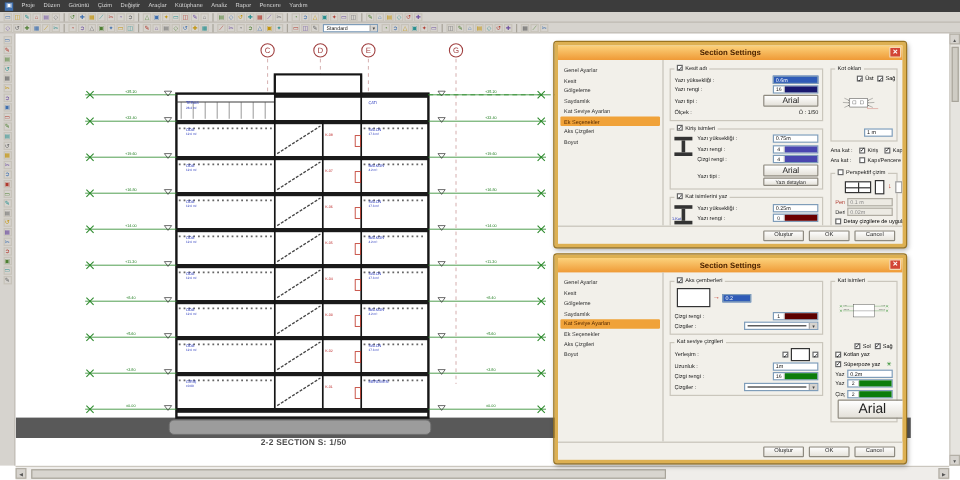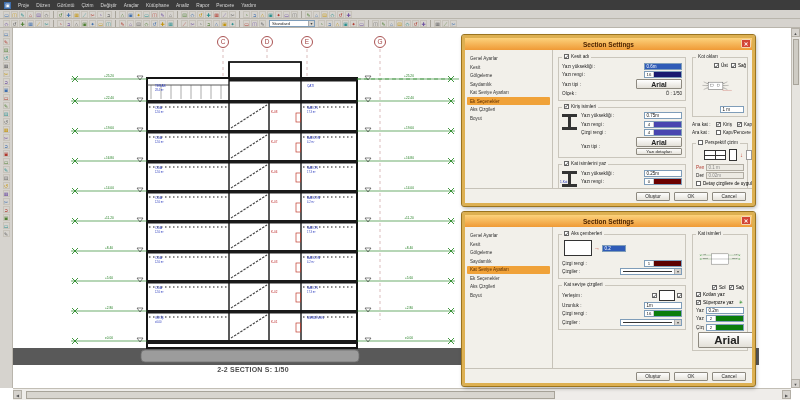--- a/index.html
+++ b/index.html
@@ -63,21 +63,21 @@
   .frow .lbl{flex:1;white-space:nowrap;overflow:hidden;}
   .lbl.red{color:#b03a2e;}
   .tfield{width:38px;height:7px;border:1px solid #7f9db9;background:#fff;font-size:4.5px;
           line-height:6px;padding:0 1.5px;color:#111;flex:none;}
   .tfield.sel{background:#2f5bb7;color:#fff;}
   .tfield.dis{background:#eceae3;color:#888;border-color:#b0aca2;}
   .ccombo{width:38px;height:7px;border:1px solid #7f9db9;background:#fff;display:flex;flex:none;}
   .cnum{width:9px;font-size:4.3px;line-height:6px;text-align:center;border-right:1px solid #ccc;color:#222;}
   .csw{flex:1;}
   .abtn{width:46px;height:10px;background:linear-gradient(#ffffff,#e3e0d8);border:1px solid #8e8a80;
-        border-radius:1px;font-size:7px;color:#222;display:flex;align-items:center;justify-content:center;flex:none;font-weight:bold;}
+        border-radius:1px;font-size:7px;color:#222;display:flex;align-items:center;justify-content:center;flex:none;}
   .abtn.big{width:58px;height:16px;font-size:11.5px;}
   .sbtn{width:46px;height:7px;font-size:4.2px;background:linear-gradient(#fdfdfd,#e6e3db);
         border:1px solid #8e8a80;border-radius:1px;color:#222;display:flex;align-items:center;justify-content:center;}
   .linecombo{flex:none;width:62px;height:7px;border:1px solid #7f9db9;background:#fff;display:flex;align-items:center;}
   .linecombo .lline{flex:1;border-top:1px solid #333;margin:0 2px;}
   .linecombo .larr{width:7px;height:100%;background:#d6d3ce;font-size:3.5px;line-height:6px;text-align:center;color:#444;border-left:1px solid #aaa;}
   .cb{width:5px;height:5px;border:1px solid #666;background:#fff;display:inline-block;position:relative;flex:none;}
   .cb.on::after{content:"✓";position:absolute;top:-1.5px;left:-0.5px;font-size:5.5px;color:#111;}
   .cblbl{font-size:4.6px;margin-right:3px;white-space:nowrap;}
   .ibeam{width:15px;height:16px;border-top:3px solid #333;border-bottom:3px solid #333;position:relative;flex:none;margin-top:2px;}

